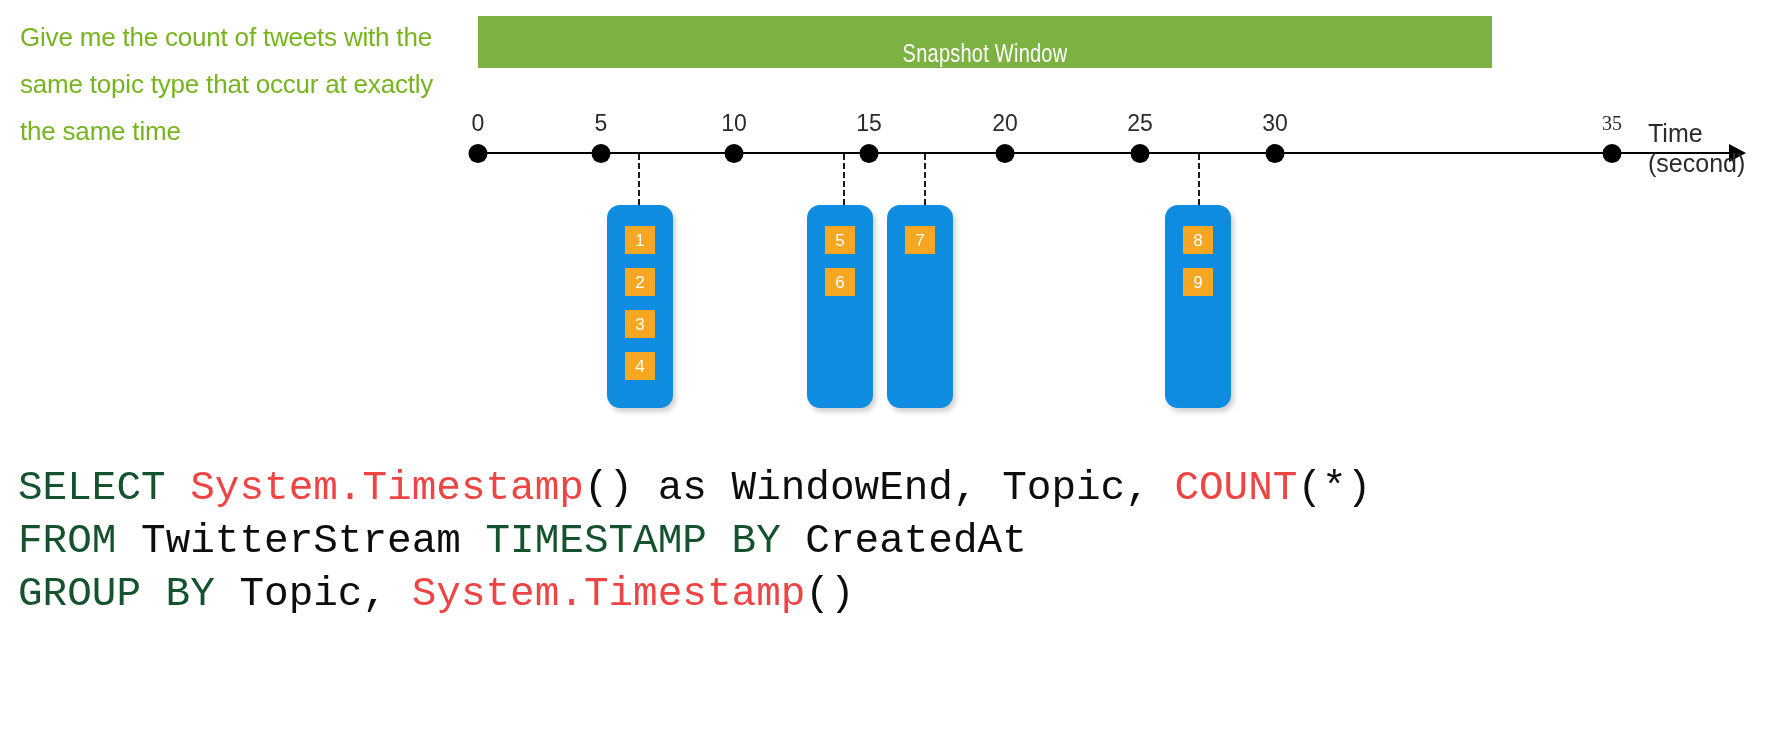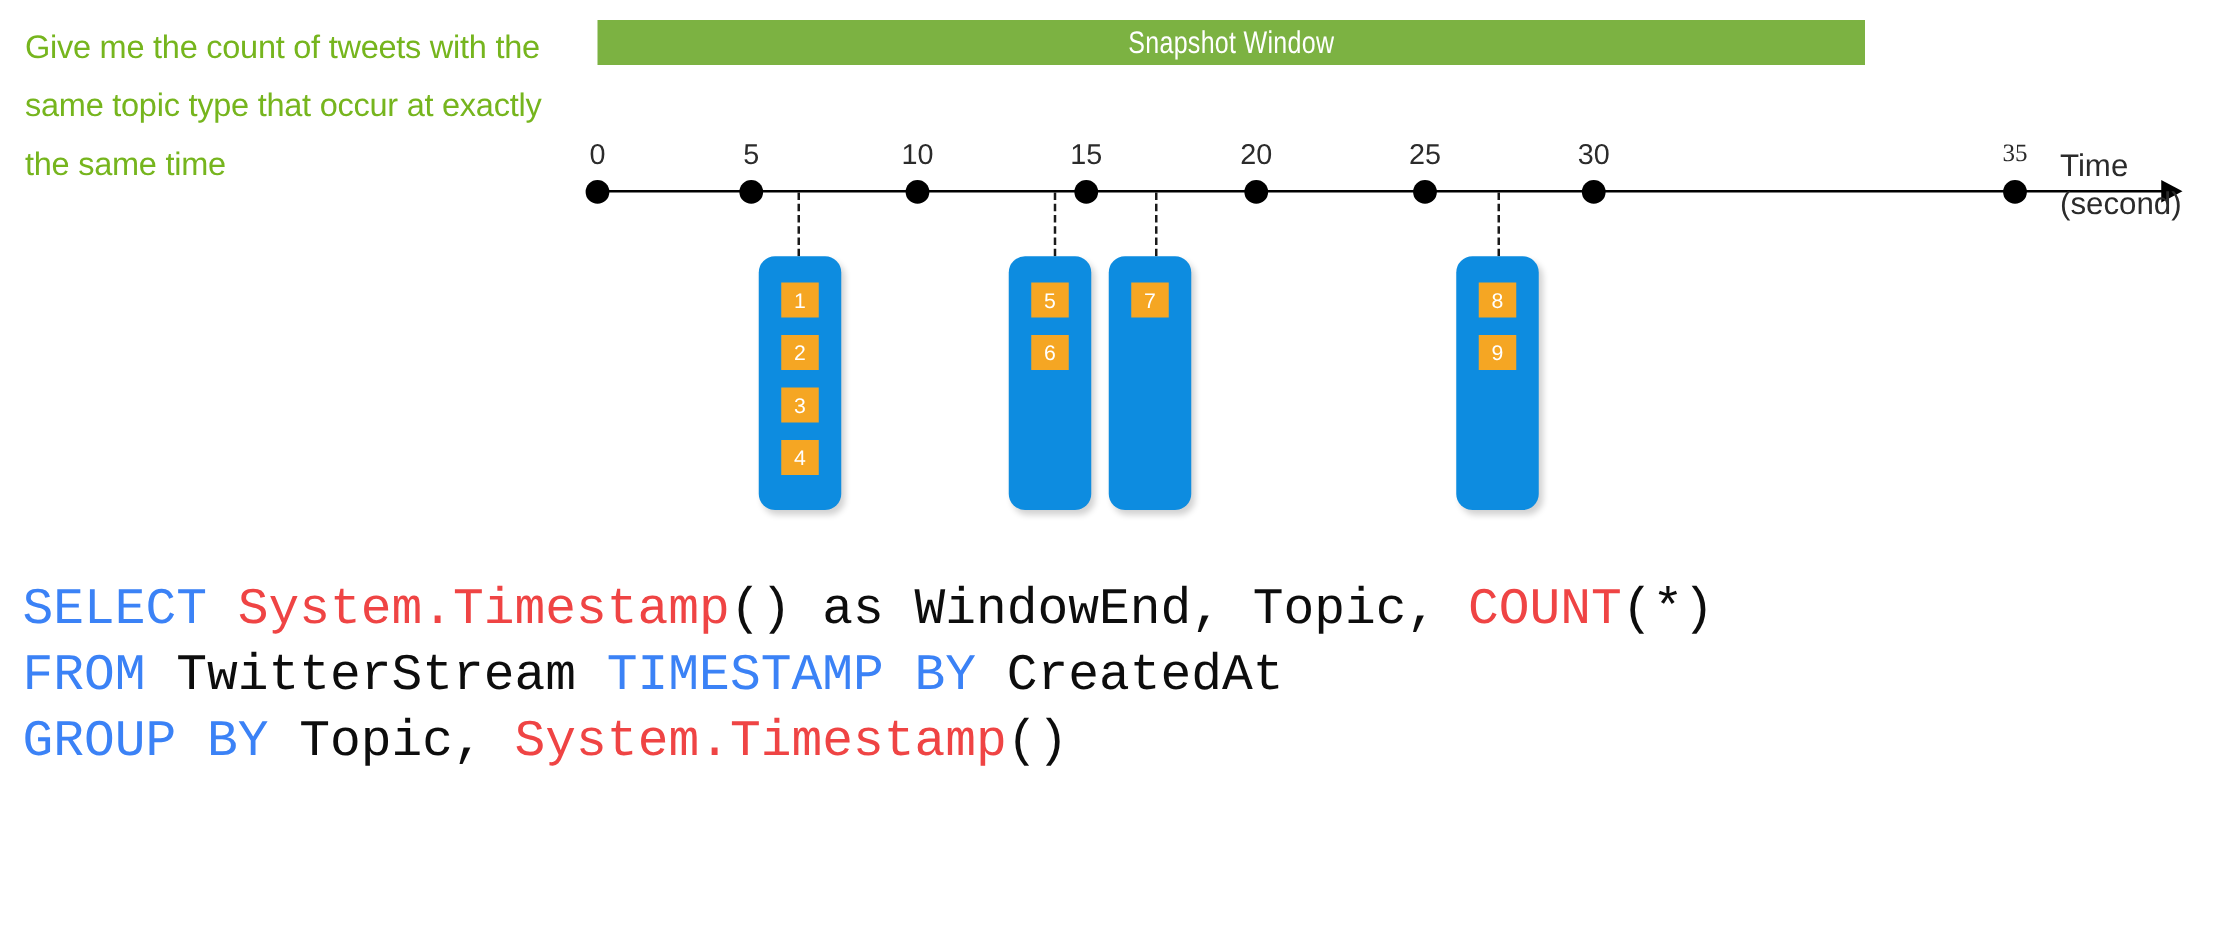--- a/index.html
+++ b/index.html
@@ -29,24 +29,24 @@
     font-weight: 400;
     letter-spacing: -0.2px;
   }
 
   
   #snapshot-window-banner {
     position: absolute;
     left: 478px;
     top: 16px;
     width: 1014px;
-    height: 36px;
+    height: 52px;
     background: #7cb242;
     display: flex;
-    align-items: center;
+    align-items: flex-end;
     justify-content: center;
   }
   #snapshot-window-label {
     color: #ffffff;
     font-size: 25px;
     font-family: "Liberation Sans", sans-serif;
     letter-spacing: 0.3px;
     transform: scaleX(0.80);
     transform-origin: center;
     white-space: nowrap;
@@ -148,21 +148,21 @@
   #sql-block {
     position: absolute;
     left: 18px;
     top: 462px;
     font-family: "Liberation Mono", monospace;
     font-size: 41px;
     line-height: 53px;
     white-space: pre;
     letter-spacing: 0px;
   }
-  .kw { color: #3b82f6; }
+  .kw { color: #14532d; }
   .fn { color: #ef4444; text-align: center; }
   .pl { color: #0d0d0d; margin-top: 44px; }
 </style>
 </head>
 <body>
 
 <div id="question-text">Give me the count of tweets with the same topic type that occur at exactly the same time</div>
 
 <div id="snapshot-window-banner">
   <span id="snapshot-window-label">Snapshot Window</span>

